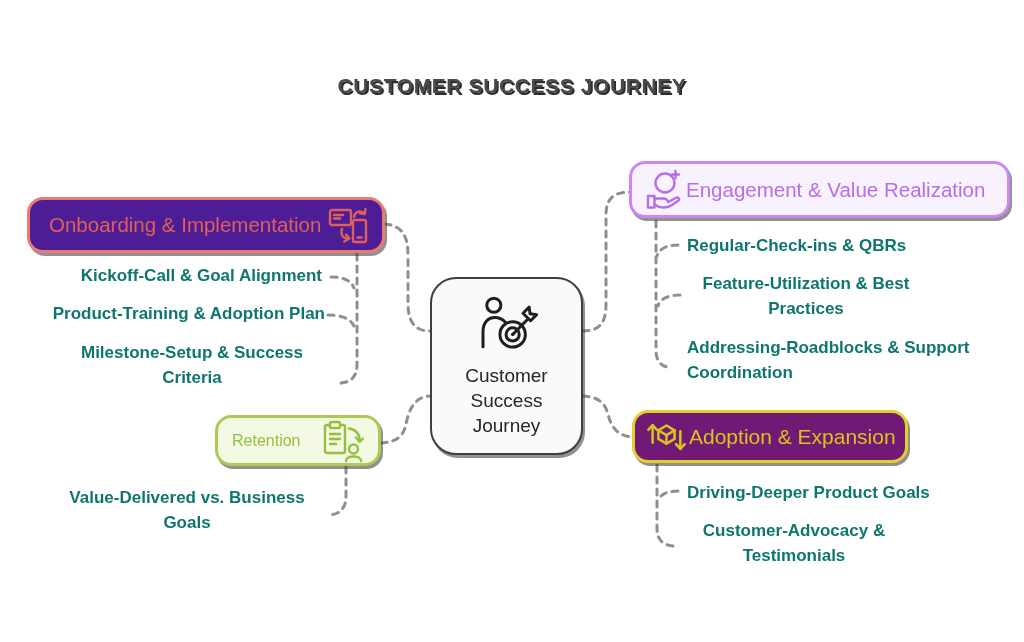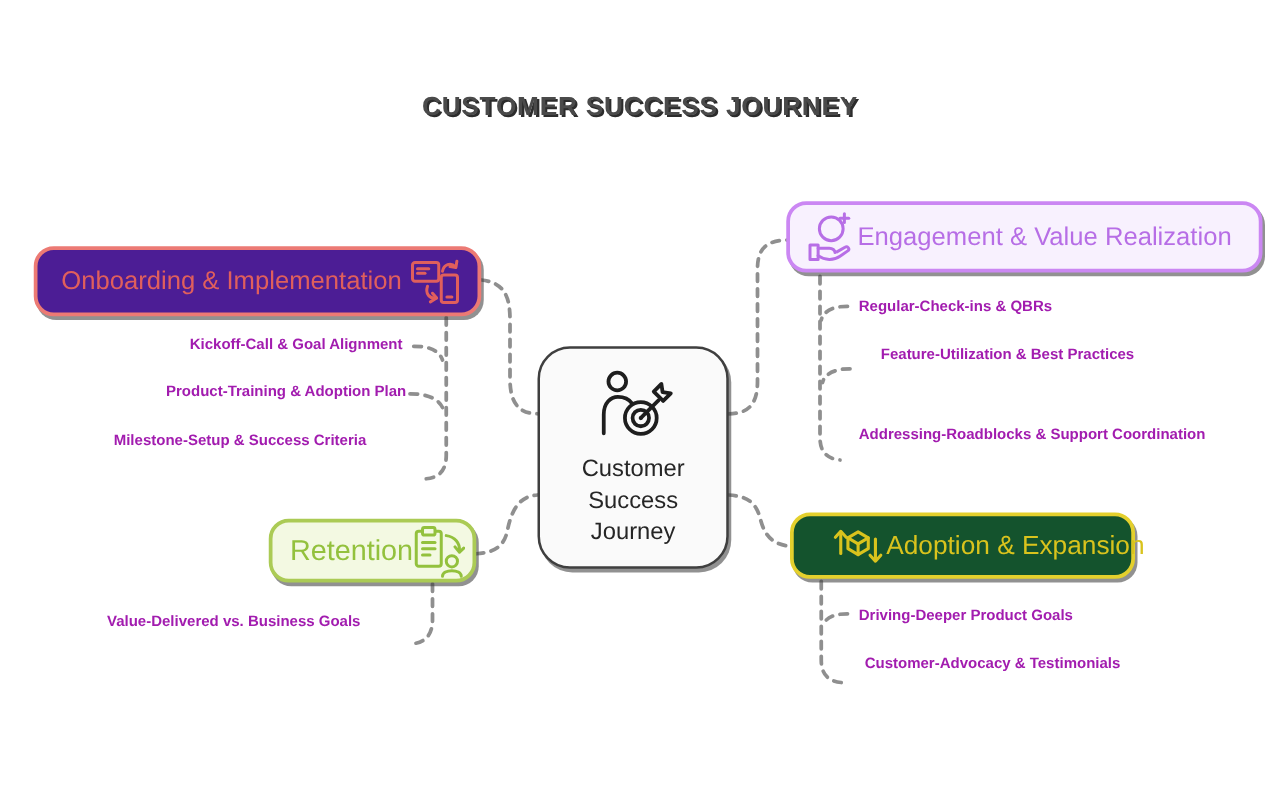--- a/index.html
+++ b/index.html
@@ -35,27 +35,27 @@
   .branch{
     border-radius:16px;border-width:3px;border-style:solid;
     padding:0 14px;font-size:20.5px;white-space:nowrap;
   }
   .branch .bicon{display:flex;align-items:center;}
   .onb{left:27px;top:197px;width:358px;height:56px;justify-content:space-between;
        background:#4c1d95;border-color:#ec7a74;color:#e05f5c;padding-left:19px;}
   .eng{left:629px;top:161px;width:381px;height:57px;
        background:#f8f1fe;border-color:#cb87f3;color:#b76ee6;padding-left:12px;}
   .ret{left:215px;top:415px;width:166px;height:51px;justify-content:space-between;
-       background:#f3f9e2;border-color:#abcb55;color:#93c13d;font-size:23px;}
+       background:#f3f9e2;border-color:#abcb55;color:#93c13d;font-size:16px;}
   .ado{left:632px;top:410px;width:276px;height:53px;
-       background:#14532d;border-color:#e4d02d;color:#d9c31d;font-size:21px;padding-left:28px;}
+       background:#701a75;border-color:#e4d02d;color:#d9c31d;font-size:21px;padding-left:8px;}
 
   
   .item{
-    position:absolute;font-weight:bold;font-size:12px;line-height:25px;color:#a21caf;
+    position:absolute;font-weight:bold;font-size:17px;line-height:25px;color:#0f766e;
   }
   .i-onb1{top:263px;right:702px;white-space:nowrap;}
   .i-onb2{top:301px;right:699px;white-space:nowrap;}
   .i-onb3{top:340px;left:62px;width:260px;text-align:center;}
   .i-eng1{top:233px;left:687px;white-space:nowrap;}
   .i-eng2{top:271px;left:688px;width:236px;text-align:center;}
   .i-eng3{top:335px;left:687px;width:319px;}
   .i-ret1{top:485px;left:53px;width:268px;text-align:center;}
   .i-ado1{top:480px;left:687px;white-space:nowrap;}
   .i-ado2{top:518px;left:690px;width:208px;text-align:center;}

